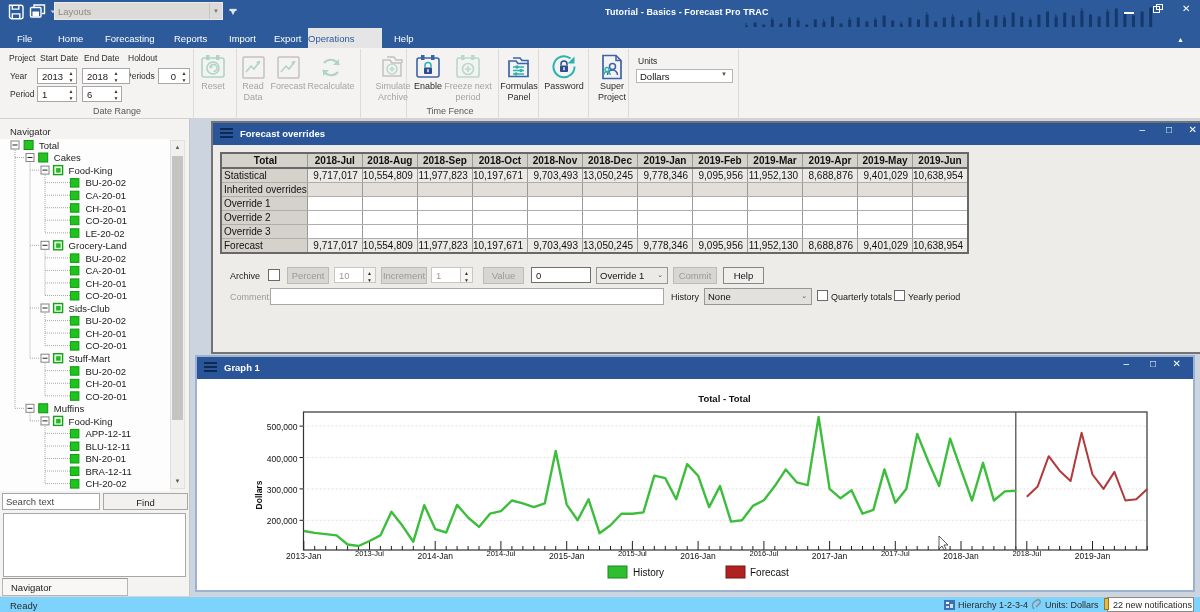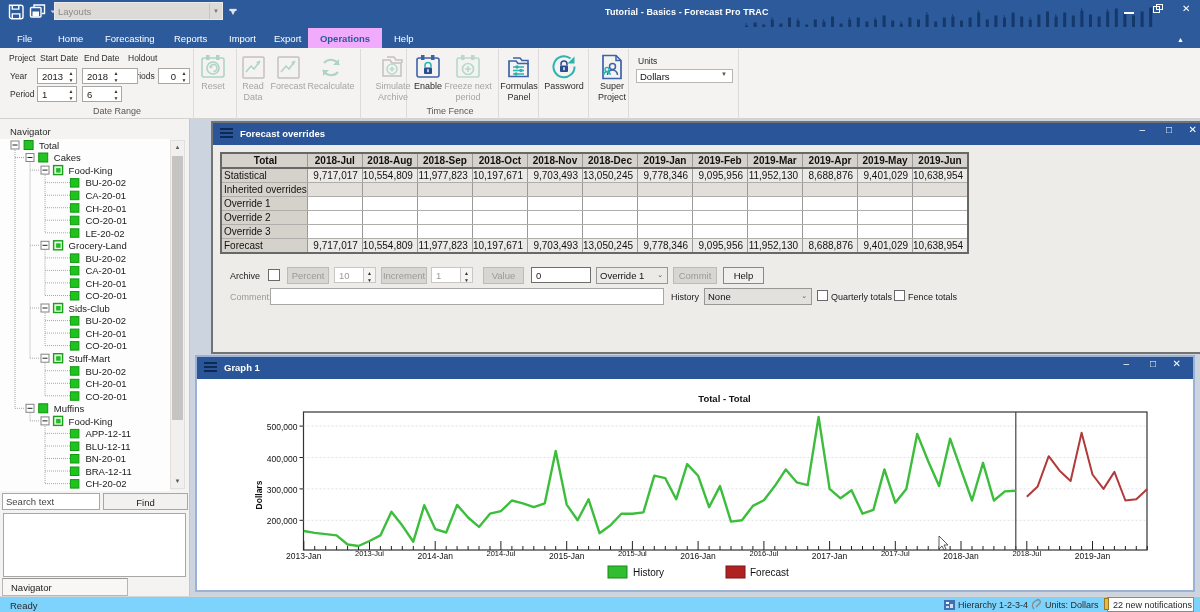--- a/index.html
+++ b/index.html
@@ -1,19 +1,19 @@
 <!DOCTYPE html>
 <html><head><meta charset="utf-8"><style>
 *{margin:0;padding:0;box-sizing:border-box;font-family:"Liberation Sans",sans-serif}
 body{width:1200px;height:612px;overflow:hidden;position:relative;background:#e8e8e8}
 .abs{position:absolute}
 .titlebar{left:0;top:0;width:1200px;height:27px;background:#2d5a9b}
 .menubar{left:0;top:27px;width:1200px;height:21px;background:#2d5a9b}
 .tab{position:absolute;top:3px;height:18px;line-height:18px;color:#fff;font-size:9.5px;font-weight:normal}
-.tabsel{position:absolute;left:308px;top:1px;width:74px;height:20px;background:#f0abfc;color:#2a5a9a;text-align:center;line-height:21px;font-size:9.5px;font-weight:bold}
+.tabsel{position:absolute;left:308px;top:1px;width:74px;height:20px;background:#e5e5e5;color:#2a5a9a;text-align:left;line-height:21px;font-size:9.5px;font-weight:normal}
 .ribbon{left:0;top:48px;width:1200px;height:71px;background:#f4f3f1;border-bottom:1px solid #d4d2d0}
 .rsep{position:absolute;top:1px;width:1px;height:110px;background:#dddbd9}
 .rlab{position:absolute;top:58px;font-size:9px;color:#5a5856;width:120px;text-align:center}
 .rtxt{position:absolute;font-size:8.5px;color:#2f2d2b}
 .rgray{position:absolute;font-size:9px;color:#a6a4a1;text-align:center}
 .rblk{position:absolute;font-size:9px;color:#2f2d2b;text-align:center}
 .spin{position:absolute;height:16px;background:#fff;border:1px solid #a9a7a5;font-size:9.5px;color:#1a1a1a;padding:2px 0 0 4px}
 .sarr{position:absolute;width:12px;height:16px;font-size:5px;color:#333;text-align:center;line-height:7px;padding-top:2px}
 .lpanel{left:0;top:119px;width:190px;height:477px;background:#f4f3f1;border-right:1px solid #c8c6c4}
 .treebg{position:absolute;left:0;top:20px;width:170px;height:352px;background:#fdfdfd}
@@ -158,21 +158,21 @@
     <div class="rsep" style="left:738px"></div>
     <div class="rtxt" style="left:9px;top:5px">Project</div>
     <div class="rtxt" style="left:40px;top:5px">Start Date</div>
     <div class="rtxt" style="left:84px;top:5px">End Date</div>
     <div class="rtxt" style="left:128px;top:5px">Holdout</div>
     <div class="rtxt" style="left:10px;top:23px">Year</div>
     <div class="rtxt" style="left:10px;top:41px">Period</div>
     <div class="rtxt" style="left:126px;top:23px">Periods</div>
     <div class="spin" style="left:37px;top:20px;width:40px;">2013</div>
     <div class="sarr" style="left:65px;top:20px">▲<br>▼</div>
-    <div class="spin" style="left:82px;top:20px;width:56px;">2018</div>
+    <div class="spin" style="left:82px;top:20px;width:48px;">2018</div>
     <div class="sarr" style="left:110px;top:20px">▲<br>▼</div>
     <div class="spin" style="left:158px;top:20px;width:32px;text-align:right;padding-right:13px;">0</div>
     <div class="sarr" style="left:178px;top:20px">▲<br>▼</div>
     <div class="spin" style="left:37px;top:38px;width:40px;">1</div>
     <div class="sarr" style="left:65px;top:38px">▲<br>▼</div>
     <div class="spin" style="left:82px;top:38px;width:40px;">6</div>
     <div class="sarr" style="left:110px;top:38px">▲<br>▼</div>
     <div class="rlab" style="left:57px">Date Range</div>
     <div class="rlab" style="left:390px">Time Fence</div>
     <svg class="ricon" style="left:199px;top:5px" width="28" height="28" xmlns="http://www.w3.org/2000/svg">
@@ -391,21 +391,21 @@
 <div class="ddl" style="left:383px;top:144px;width:72px;background:#eceae7">Override 1<span style="position:absolute;right:4px;top:3px;font-size:7px;color:#555">⌄</span></div>
 <div class="gbtn" style="left:460px;top:144px;width:44px">Commit</div>
 <div class="wbtn" style="left:510px;top:144px;width:41px">Help</div>
 <div class="fgray" style="left:17px;top:169px">Comment:</div>
 <div class="inp" style="left:57px;top:165px;width:394px;height:17px"></div>
 <div class="ftxt" style="left:458px;top:169px">History</div>
 <div class="ddl" style="left:491px;top:165px;width:108px;background:#e3e1de">None<span style="position:absolute;right:4px;top:3px;font-size:7px;color:#555">⌄</span></div>
 <div class="cb" style="left:604px;top:167px;width:11px;height:11px"></div>
 <div class="ftxt" style="left:618px;top:169px">Quarterly totals</div>
 <div class="cb" style="left:681px;top:167px;width:11px;height:11px"></div>
-<div class="ftxt" style="left:695px;top:169px">Fence totals</div>
+<div class="ftxt" style="left:695px;top:169px">Yearly period</div>
 </div>
 <div class="abs win2">
 <div class="wtitle"><span class="ham"></span>Graph 1</div>
 <div class="wbtns">
       <span style="position:absolute;right:52px;top:0">–</span>
       <span style="position:absolute;right:25px;top:0">□</span>
       <span style="position:absolute;right:0;top:0">✕</span>
     </div>
 </div>
 <svg width="997" height="211" style="position:absolute;left:195px;top:381px" xmlns="http://www.w3.org/2000/svg">

